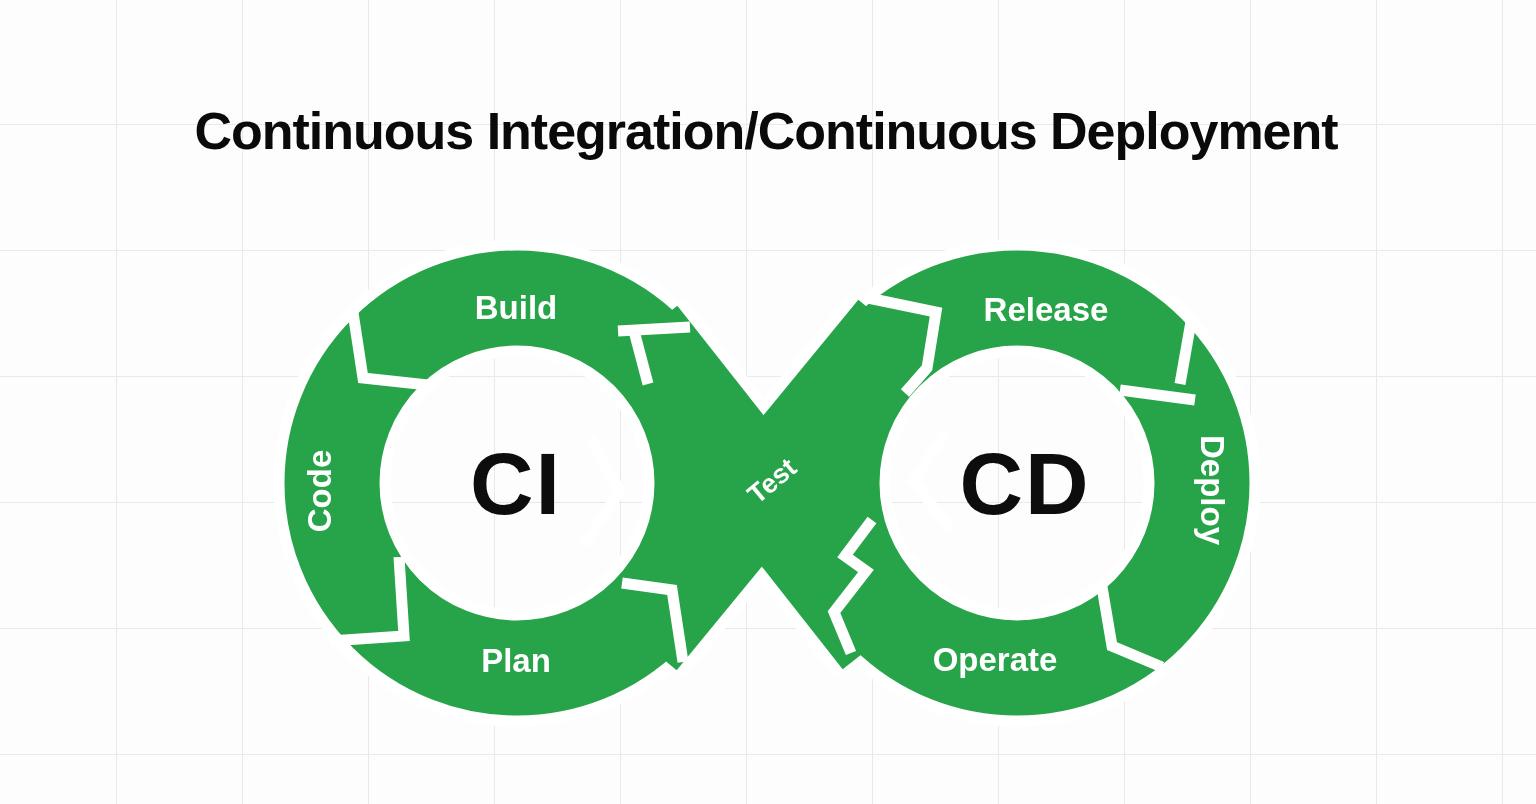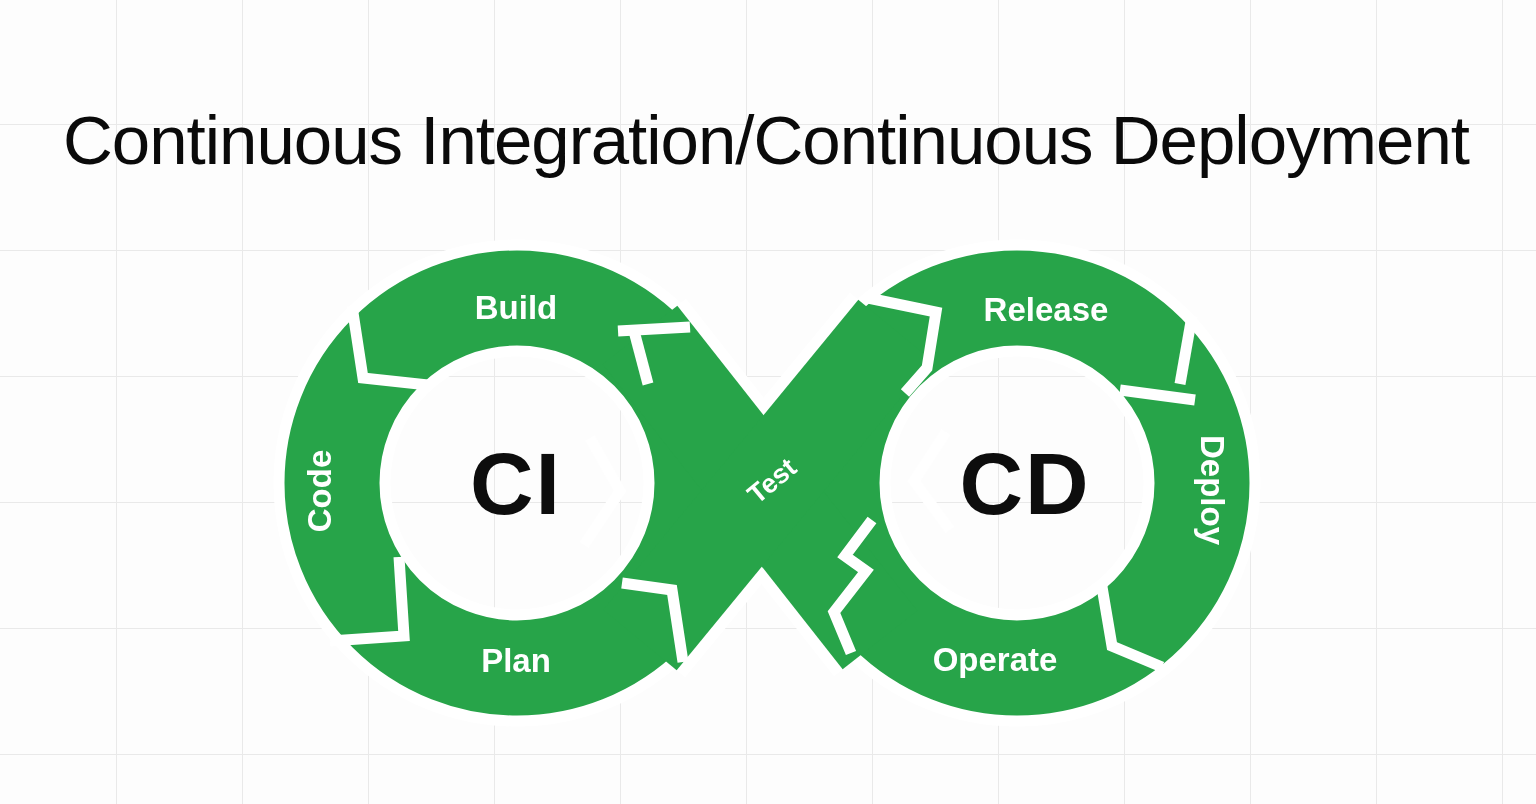--- a/index.html
+++ b/index.html
@@ -12,22 +12,22 @@
     background-image:
       linear-gradient(to right, #e9e9e9 1px, transparent 1px),
       linear-gradient(to bottom, #e9e9e9 1px, transparent 1px);
     background-size:126px 126px;
     background-position:116px -2px;
   }
   .title{
     position:absolute;
     top:101px;left:0;right:4px;
     text-align:center;
-    font-size:69px;
-    font-weight:normal;
+    font-size:52px;
+    font-weight:bold;
     letter-spacing:-1px;
     color:#0a0a0a;
     white-space:nowrap;
   }
   svg{position:absolute;left:0;top:0;}
   .ring{fill:none;stroke:var(--green,#27a449);stroke-width:95;}
   .ring-under{fill:none;stroke:#ffffff;stroke-width:117;}
   .band{fill:none;stroke:var(--green,#27a449);stroke-width:95;stroke-linecap:butt;}
   .band-under{fill:none;stroke:#ffffff;stroke-width:117;stroke-linecap:butt;}
   .gap{fill:none;stroke:#ffffff;stroke-width:11;stroke-linejoin:miter;stroke-linecap:butt;}

